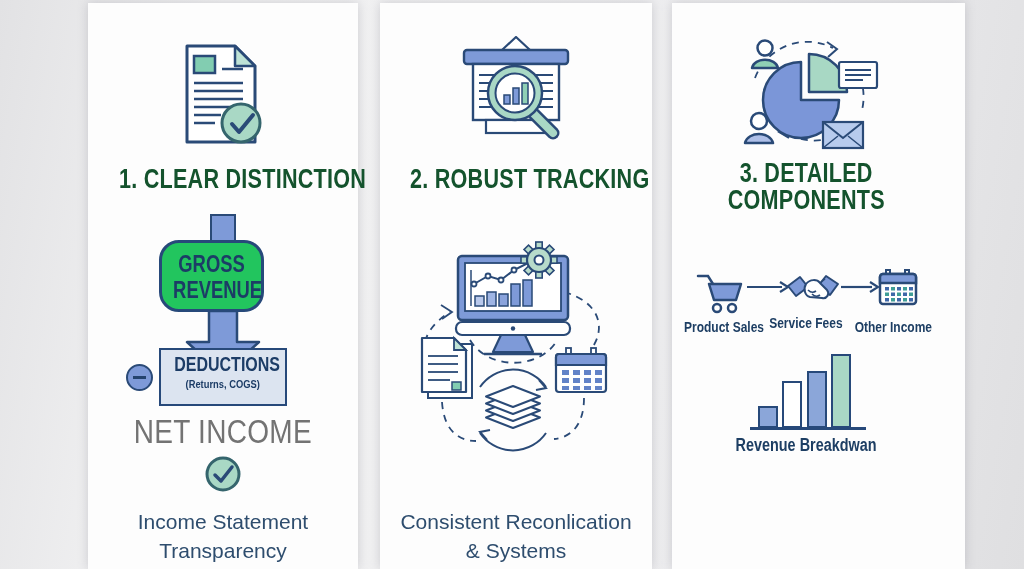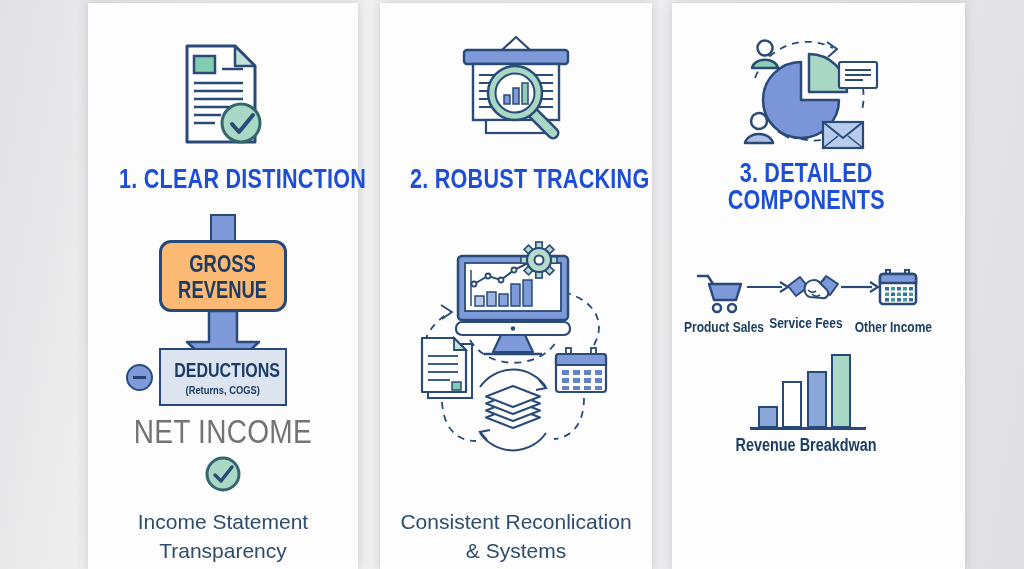--- a/index.html
+++ b/index.html
@@ -14,24 +14,24 @@
     position:absolute;top:3px;height:566px;background:#fdfdfd;
     box-shadow:0 0 10px rgba(110,110,125,.28);
   }
   .card1{left:88px;width:270px;}
   .card2{left:380px;width:272px;}
   .card3{left:672px;width:293px;}
   .abs{position:absolute;}
   .ctr{left:0;right:0;text-align:center;}
   .cond{display:inline-block;transform:scaleX(.8);transform-origin:center;white-space:nowrap;}
   .cond85{display:inline-block;transform:scaleX(.85);transform-origin:center;white-space:nowrap;}
-  .title{font-size:27px;font-weight:700;color:#1d4ed8;letter-spacing:.3px;}
+  .title{font-size:27px;font-weight:700;color:#14532d;letter-spacing:.3px;}
   .caption{font-size:21px;line-height:29px;color:#2e4d6e;}
-  .flow-box{box-sizing:border-box;background:#fdba74;border:3px solid #27497a;border-radius:12px;
-    left:50%;width:128px;margin-left:-64px;z-index:2;}
+  .flow-box{box-sizing:border-box;background:#22c55e;border:3px solid #27497a;border-radius:20px;
+    left:50%;width:105px;margin-left:-64px;z-index:2;}
   .flow-box2{box-sizing:border-box;background:#dce4f0;border:2.5px solid #27497a;
     left:50%;width:128px;margin-left:-64px;}
   .flow-text{font-size:23px;line-height:26px;font-weight:700;color:#1c3c66;}
   .ded1{font-size:20px;line-height:24px;font-weight:700;color:#1c3c66;}
   .ded2{font-size:11px;line-height:17px;font-weight:700;color:#1c3c66;}
   .net{font-size:33px;font-weight:400;color:#737373;letter-spacing:.3px;}
   .stem{left:50%;width:26px;margin-left:-13px;height:36px;background:#7e9ad8;
     border:2.5px solid #2a4a77;box-sizing:border-box;z-index:1;}
   .minus-circle{width:27px;height:27px;border-radius:50%;background:#7e9ad8;
     border:2.5px solid #2a4a77;box-sizing:border-box;display:flex;align-items:center;justify-content:center;}
@@ -77,21 +77,21 @@
       <div class="flow-text ctr"><span class="cond">GROSS</span></div>
       <div class="flow-text ctr"><span class="cond">REVENUE</span></div>
     </div>
 
     <div class="abs" style="left:50%;margin-left:-38px;top:307px;">
       <svg width="76" height="68" viewBox="0 0 76 68">
         <path d="M24,1 H52 V32 H74 L38,65 L2,32 H24 Z" fill="#7e9ad8" stroke="#2a4a77" stroke-width="2.5" stroke-linejoin="round"></path>
       </svg>
     </div>
 
-    <div class="abs flow-box2" style="top:345px;height:58px;padding-top:8px;">
+    <div class="abs flow-box2" style="top:345px;height:58px;padding-top:2px;">
       <div class="ded1 ctr"><span class="cond">DEDUCTIONS</span></div>
       <div class="ded2 ctr"><span class="cond85">(Returns, COGS)</span></div>
     </div>
 
     <div class="abs minus-circle" style="left:38px;top:361px;">
       <div class="minus-bar"></div>
     </div>
 
     <div class="abs ctr net" style="top:410px;">
       <span class="cond85">NET INCOME</span>

